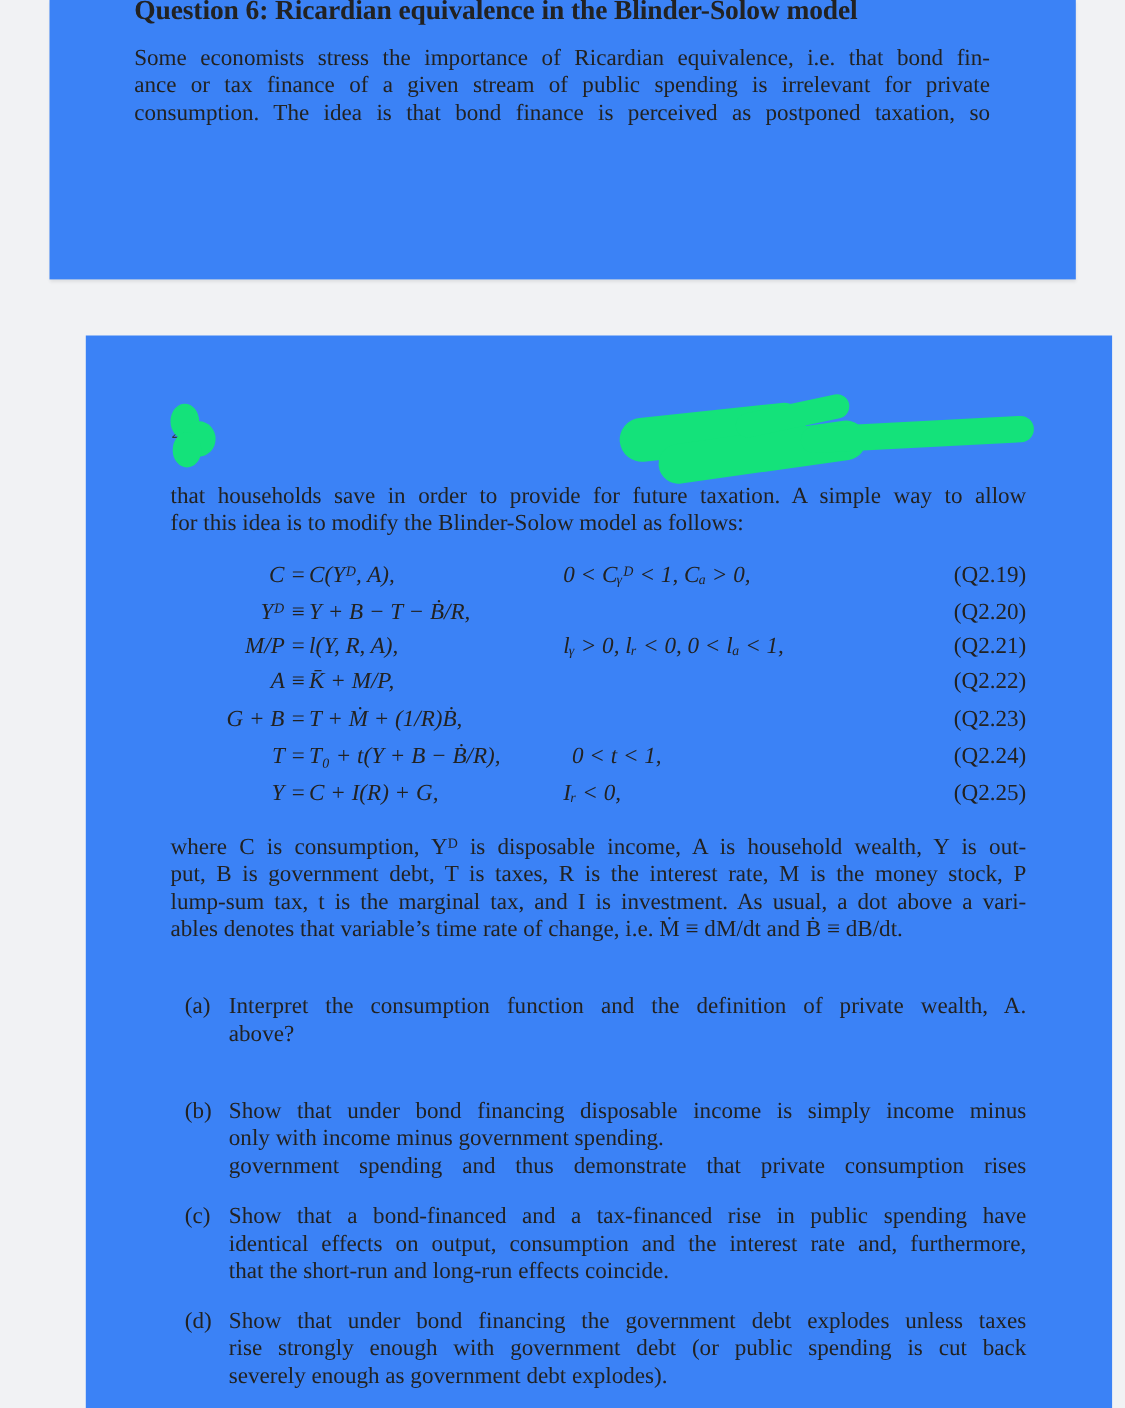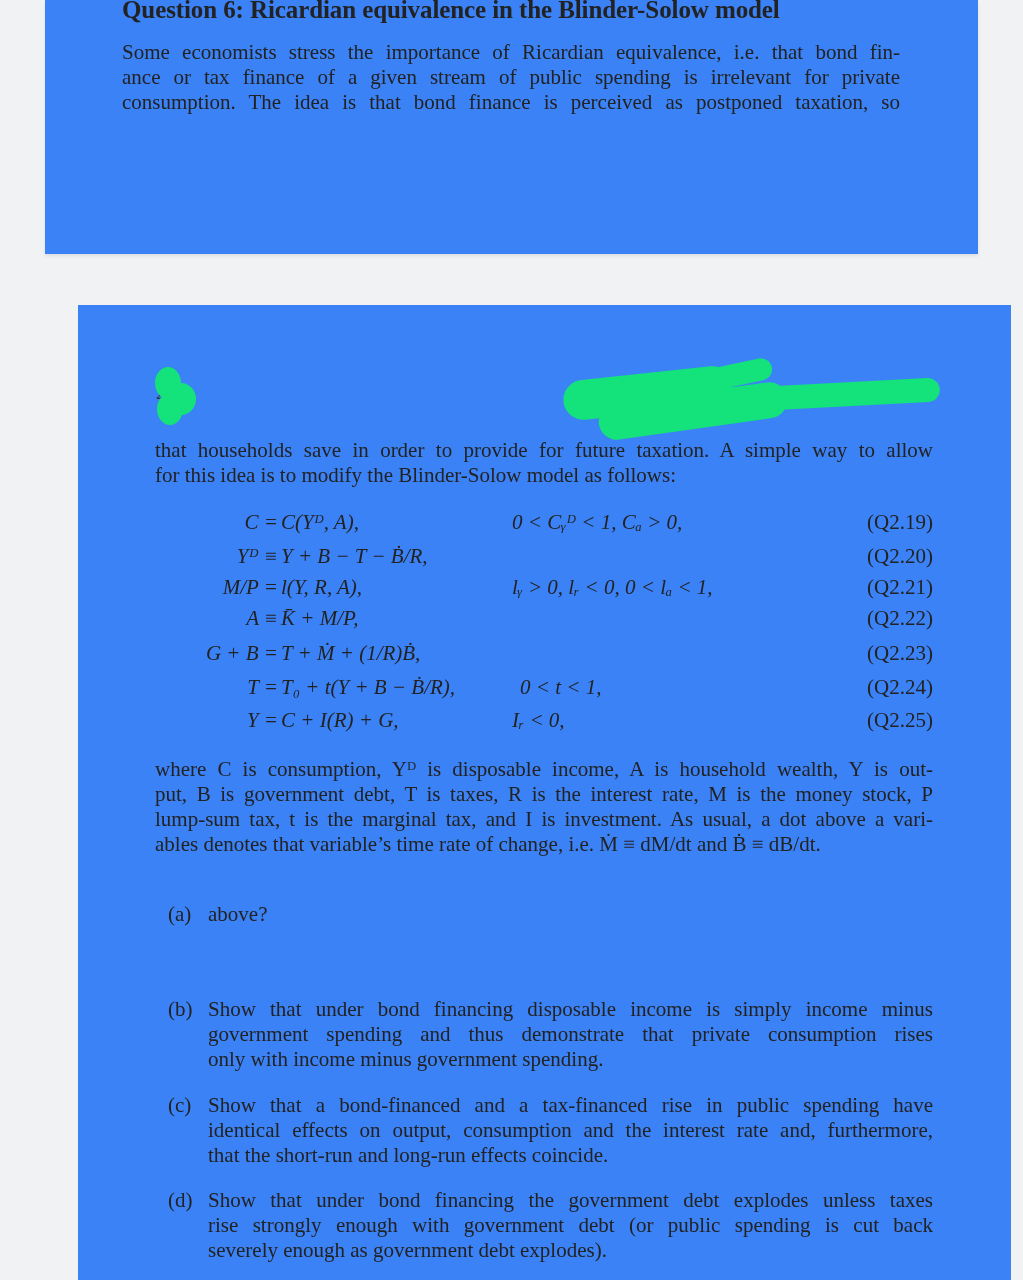--- a/index.html
+++ b/index.html
@@ -132,29 +132,30 @@
   <div class="para p3">
     <span class="ln">where C is consumption, Yᴰ is disposable income, A is household wealth, Y is out-</span>
     <span class="ln">put, B is government debt, T is taxes, R is the interest rate, M is the money stock, P</span>
     <span class="ln">lump-sum tax, t is the marginal tax, and I is investment. As usual, a dot above a vari-</span>
     <span class="ln last">ables denotes that variable’s time rate of change, i.e. Ṁ ≡ dM/dt and Ḃ ≡ dB/dt.</span>
   </div>
 
   <div class="item ia">
     <span class="lbl">(a)</span>
     <div class="txt">
+      <span class="ln">Interpret the consumption function and the definition of private wealth, A.</span>
       <span class="ln last">above?</span>
     </div>
   </div>
   <div class="item ib">
     <span class="lbl">(b)</span>
     <div class="txt">
       <span class="ln">Show that under bond financing disposable income is simply income minus</span>
+      <span class="ln last">only with income minus government spending.</span>
       <span class="ln">government spending and thus demonstrate that private consumption rises</span>
-      <span class="ln last">only with income minus government spending.</span>
     </div>
   </div>
   <div class="item ic">
     <span class="lbl">(c)</span>
     <div class="txt">
       <span class="ln">Show that a bond-financed and a tax-financed rise in public spending have</span>
       <span class="ln">identical effects on output, consumption and the interest rate and, furthermore,</span>
       <span class="ln last">that the short-run and long-run effects coincide.</span>
     </div>
   </div>

